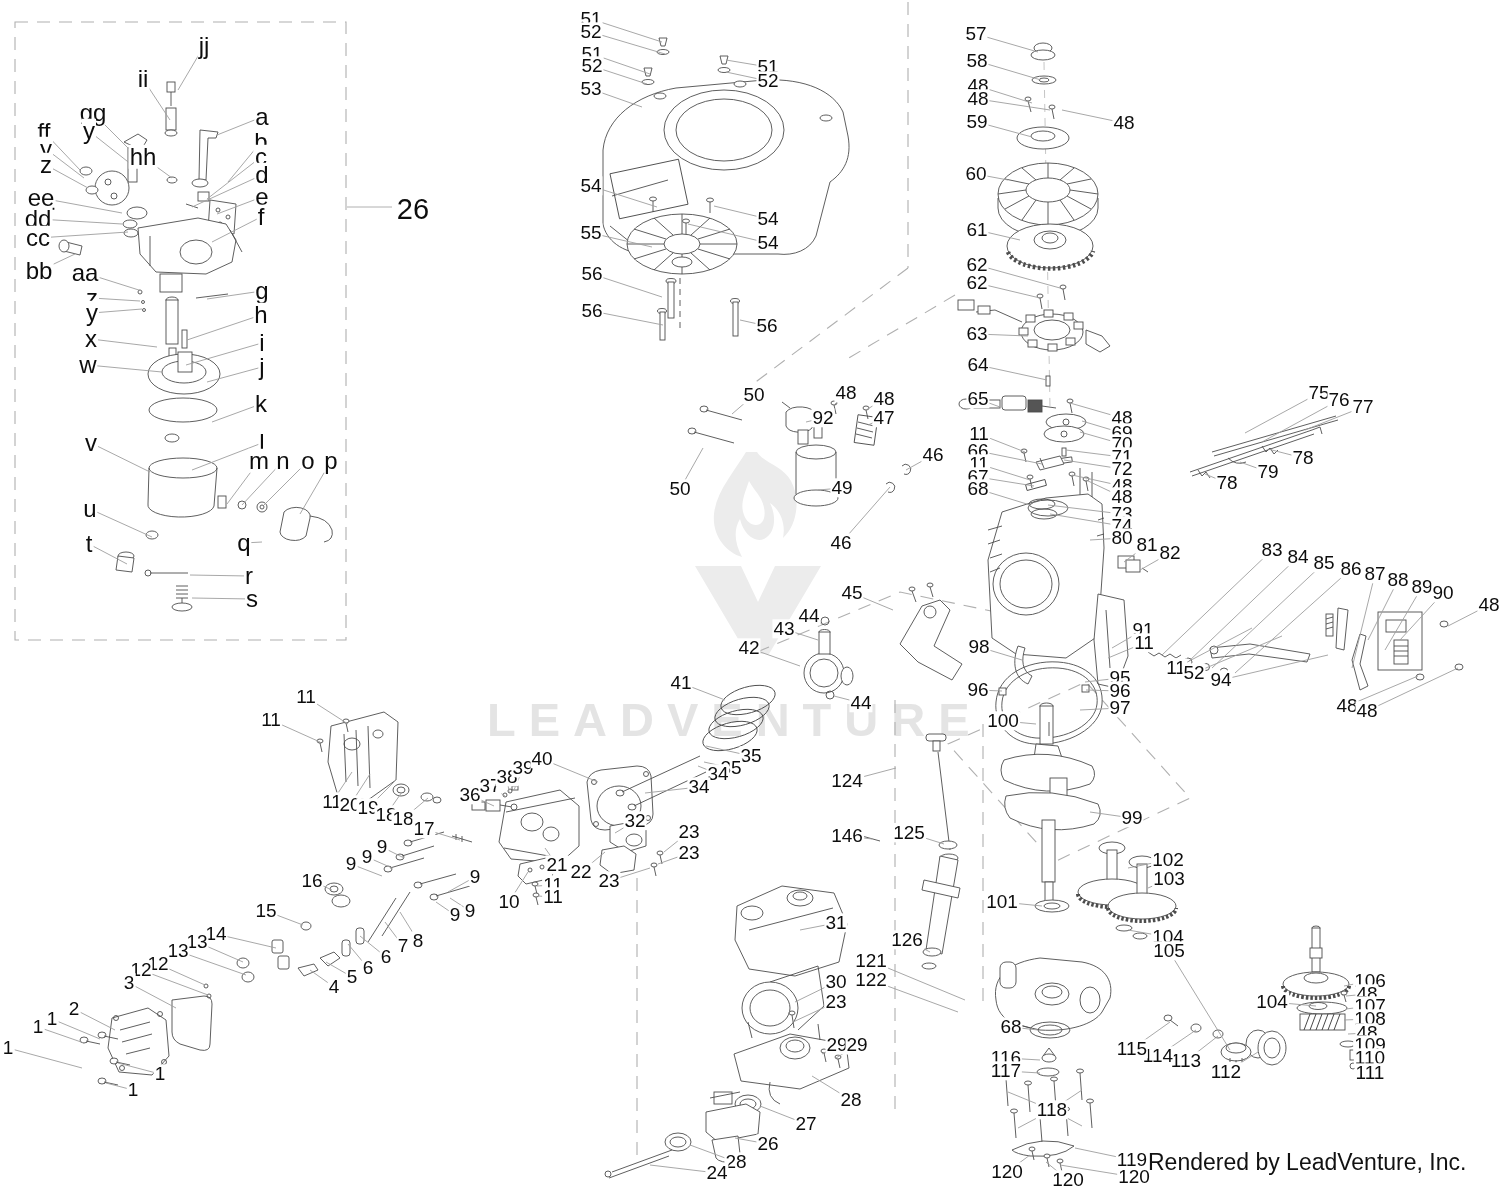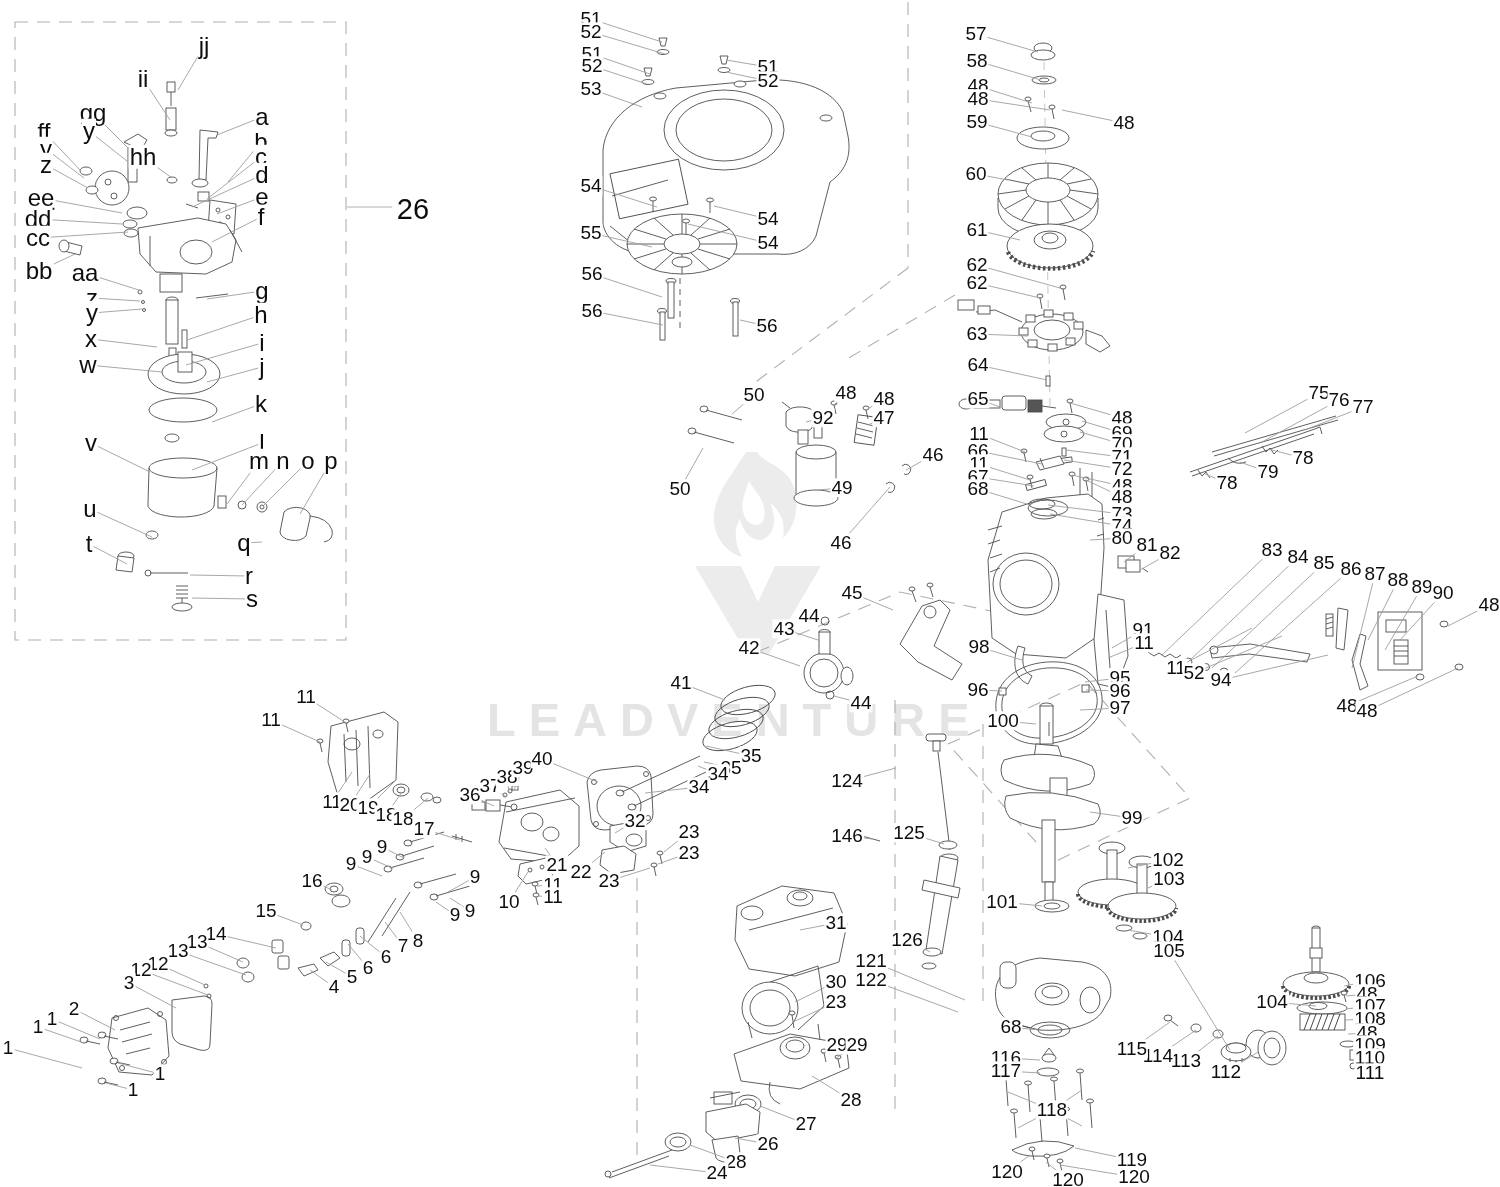--- a/index.html
+++ b/index.html
@@ -1034,13 +1034,14 @@
       <div class="lbl" style="left: 368px; top: 968px;">6</div>
       <div class="lbl" style="left: 386px; top: 957px;">6</div>
       <div class="lbl" style="left: 751px; top: 756px;">35</div>
       <div class="lbl" style="left: 731px; top: 768px;">35</div>
       <div class="lbl" style="left: 718px; top: 774px;">34</div>
       <div class="lbl" style="left: 699px; top: 787px;">34</div>
     </div>
 
   <div id="inset-ref">26</div>
 
+  <div id="footer-credit">Rendered by LeadVenture, Inc.</div>
 </div>
 
 </body></html>

